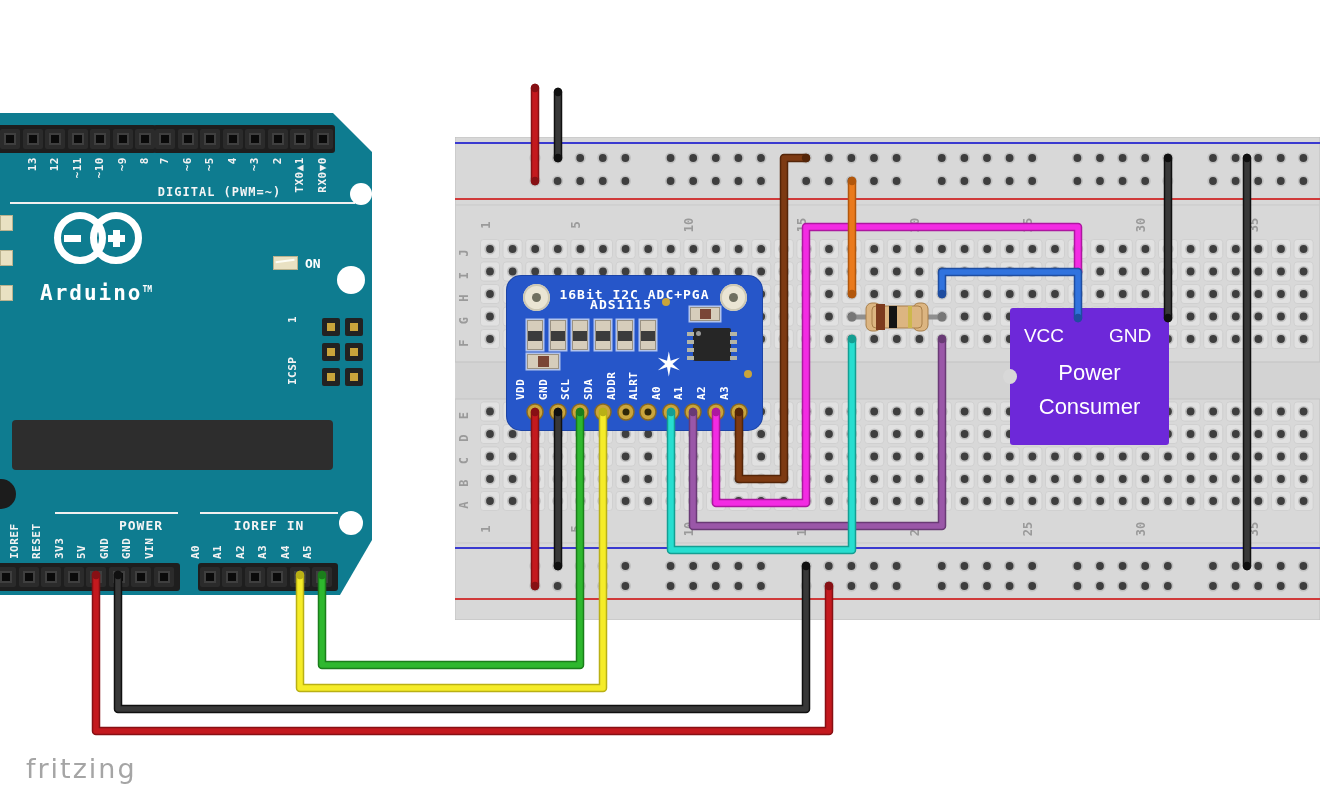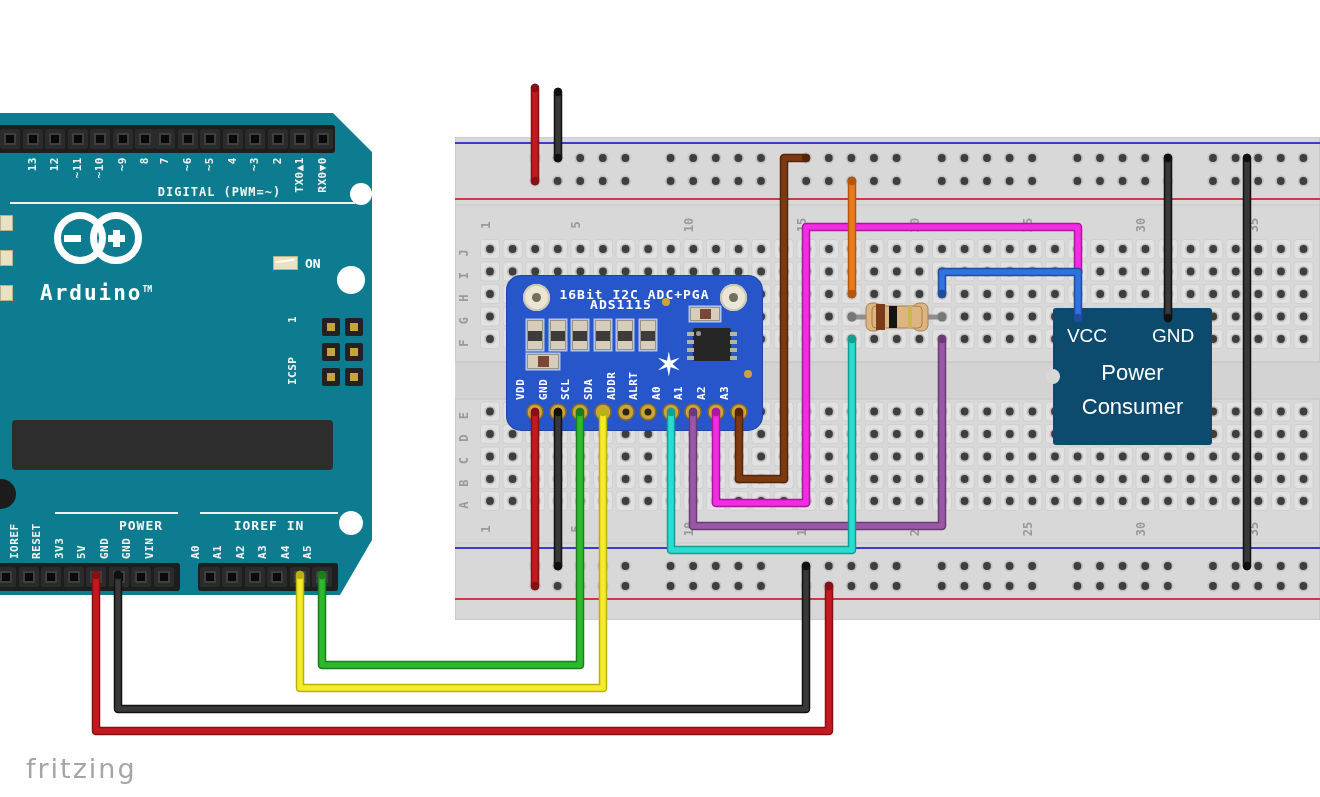--- a/index.html
+++ b/index.html
@@ -55,21 +55,21 @@
   .smd{position:absolute;background:#d6cdbb;border:1px solid #9a9283;box-sizing:border-box;
        box-shadow:0 0 0 1.5px rgba(255,255,255,.65);}
   .smd i{position:absolute;display:block;background:#3c3c3c;}
   .ic{position:absolute;left:186px;top:52px;width:38px;height:33px;background:#262626;border-radius:2px;}
   .icpin{position:absolute;width:7px;height:4px;background:#b5b5a5;}
   .star{position:absolute;left:148px;top:72px;font-size:33px;color:#fff;line-height:1;}
   .golddot{position:absolute;width:8px;height:8px;border-radius:50%;background:#c9a43b;}
   .adslab{color:#fff;}
 
   
-  .consumer{position:absolute;left:1053px;top:308px;width:159px;height:137px;background:#0c4a6e;
+  .consumer{position:absolute;left:1010px;top:308px;width:159px;height:137px;background:#6d28d9;
             border-radius:3px;color:#fff;}
   .consumer .pin{position:absolute;top:17px;width:52px;text-align:center;
                  font:19px "Liberation Sans",sans-serif;}
   .consumer .nm{position:absolute;width:100%;text-align:center;font:22px "Liberation Sans",sans-serif;}
   .notch{position:absolute;left:-7px;top:61px;width:14px;height:15px;background:#d8d8d8;border-radius:50%;}
 </style>
 </head>
 <body>
 
 <div class="stage">

